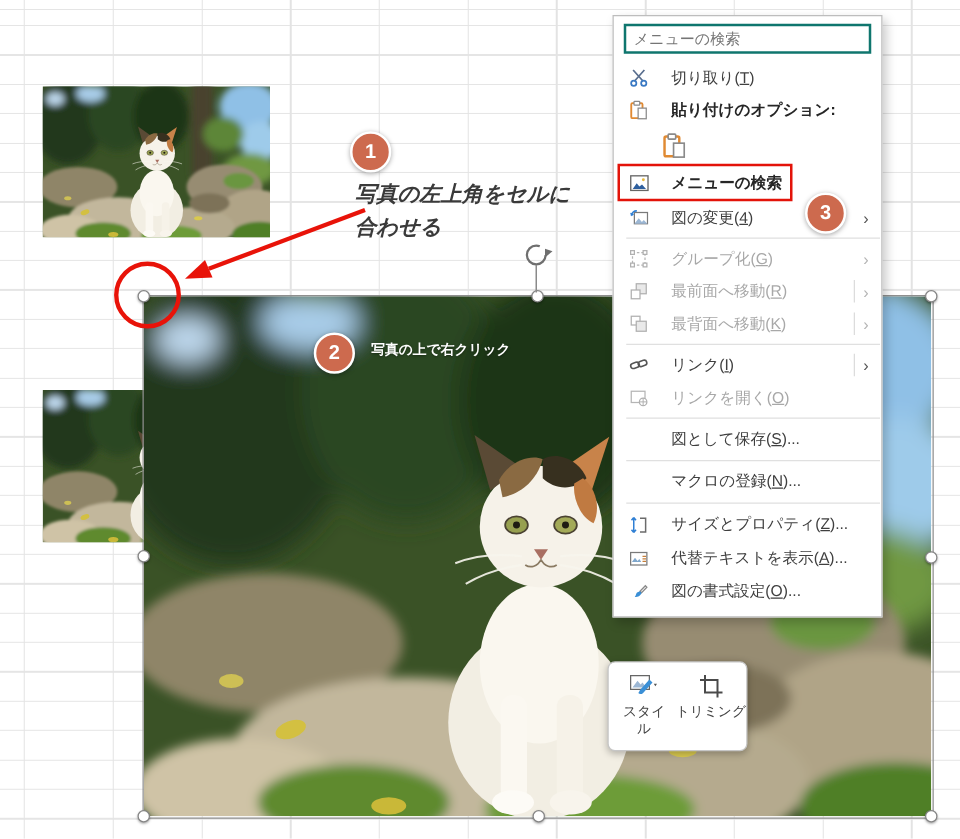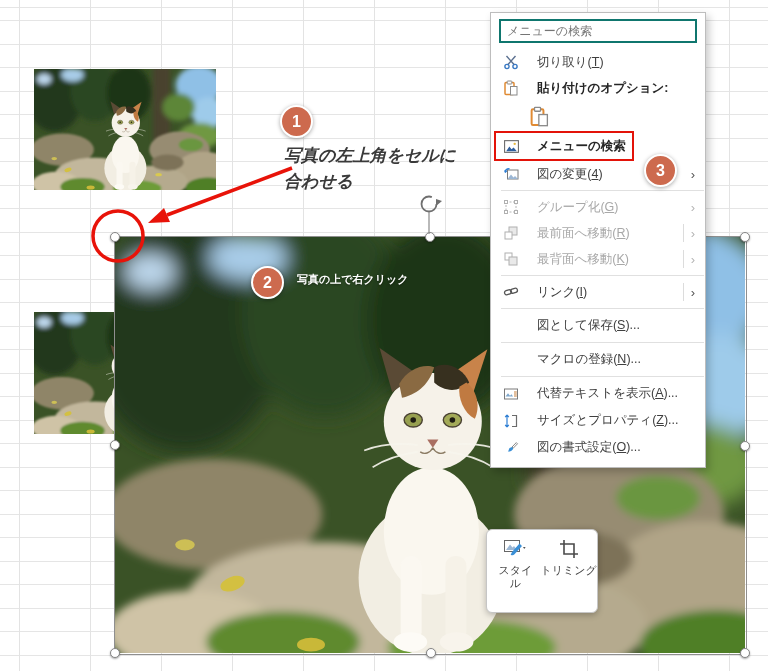--- a/index.html
+++ b/index.html
@@ -61,21 +61,21 @@
   .mi-split + .mi-arrow{margin-left:7px;}
   .msep{height:1px;background:#e0e0e0;margin:3px 1px 3px 10px;}
   .paste-row{padding-left:34px;height:30px;}
   .paste-btn{width:26px;height:26px;display:flex;align-items:center;justify-content:center;
     border:1px solid transparent;}
   .red-box{position:absolute;left:3px;top:0;width:140px;height:100%;
     border:2px solid #e31309;box-sizing:border-box;pointer-events:none;}
   .mi u{text-decoration:underline;}
 
   
-  .mini-toolbar{position:absolute;left:486px;top:529px;width:112px;height:84px;z-index:15;
+  .mini-toolbar{position:absolute;left:486px;top:529px;width:112px;height:72px;z-index:15;
     background:#fff;border:1px solid #c6c6c6;border-radius:6px;box-shadow:0 2px 6px rgba(0,0,0,.25);
     display:flex;justify-content:space-evenly;padding-top:8px;box-sizing:border-box;}
   .mtb-btn{display:flex;flex-direction:column;align-items:center;width:50px;}
   .mtb-label{font-size:11px;color:#444;text-align:center;line-height:13px;margin-top:4px;
     word-break:break-all;}
   .mtb-btn .iconwrap{display:flex;align-items:flex-start;}
 </style>
 </head>
 <body>
 
@@ -307,56 +307,66 @@
               <rect x="1.5" y="6.2" width="7" height="4.2" rx="2.1" transform="rotate(-18 5 8.3)"></rect>
               <rect x="7.5" y="4.6" width="7" height="4.2" rx="2.1" transform="rotate(-18 11 6.7)"></rect>
             </g>
           </svg>
       </span>
       <span class="mi-label menu-label">リンク(<u>I</u>)</span>
       <span class="mi-split"></span>
       <span class="mi-arrow">›</span>
     </div>
 
+    <div class="mi dis">
+      <span class="mi-ic">
+        <svg width="16" height="16" viewBox="0 0 16 16">
+            <rect x="2" y="3" width="11" height="9" fill="#fff" stroke="#b5b5b5"></rect>
+            <circle cx="11.5" cy="11.5" r="3" fill="#fff" stroke="#b0b0b0"></circle>
+            <path d="M8.5 11.5 h6 M11.5 8.5 v6" stroke="#b0b0b0" stroke-width=".8"></path>
+          </svg>
+      </span>
+      <span class="mi-label menu-label">リンクを開く(<u>O</u>)</span>
+    </div>
 
     <div class="msep"></div>
 
     <div class="mi h27">
       <span class="mi-ic"></span>
       <span class="mi-label menu-label">図として保存(<u>S</u>)...</span>
     </div>
 
     <div class="msep"></div>
 
     <div class="mi h27">
       <span class="mi-ic"></span>
       <span class="mi-label menu-label">マクロの登録(<u>N</u>)...</span>
     </div>
 
     <div class="msep"></div>
 
     <div class="mi h27">
       <span class="mi-ic">
         <svg width="16" height="16" viewBox="0 0 16 16">
+            <path d="M4 2 V14 M4 2 L2.2 4.2 M4 2 L5.8 4.2 M4 14 L2.2 11.8 M4 14 L5.8 11.8" stroke="#2f7fd4" stroke-width="1.2" fill="none"></path>
+            <path d="M9 2.5 h4.5 v11 H9" fill="none" stroke="#6b6b6b" stroke-width="1.2"></path>
+          </svg>
+      </span>
+      <span class="mi-label menu-label">サイズとプロパティ(<u>Z</u>)...</span>
+    </div>
+
+    <div class="mi h27">
+      <span class="mi-ic">
+        <svg width="16" height="16" viewBox="0 0 16 16">
             <rect x="1.5" y="3" width="13" height="10" fill="#fff" stroke="#7a7a7a"></rect>
             <path d="M2.5 10.5 L5 7.2 L7 9.8 L8.5 8.2 L10 10.5 Z" fill="#7fa7cc"></path>
             <path d="M11 6 h2.8 M11 8 h2.8 M11 10 h2.8" stroke="#c77f3a" stroke-width="1"></path>
           </svg>
       </span>
       <span class="mi-label menu-label">代替テキストを表示(<u>A</u>)...</span>
-    </div>
-
-    <div class="mi h27">
-      <span class="mi-ic">
-        <svg width="16" height="16" viewBox="0 0 16 16">
-            <path d="M4 2 V14 M4 2 L2.2 4.2 M4 2 L5.8 4.2 M4 14 L2.2 11.8 M4 14 L5.8 11.8" stroke="#2f7fd4" stroke-width="1.2" fill="none"></path>
-            <path d="M9 2.5 h4.5 v11 H9" fill="none" stroke="#6b6b6b" stroke-width="1.2"></path>
-          </svg>
-      </span>
-      <span class="mi-label menu-label">サイズとプロパティ(<u>Z</u>)...</span>
     </div>
 
     <div class="mi h27">
       <span class="mi-ic">
         <svg width="16" height="16" viewBox="0 0 16 16">
             <path d="M9 7 L13.3 2.6 L14.5 3.8 L10.2 8.2 Z" fill="#fff" stroke="#8a8a8a" stroke-width="1"></path>
             <path d="M9 7 L10.2 8.2 C9.8 10.4 7.6 11.6 4.8 11.6 C6 10.4 5.7 8.9 6.6 8 Z" fill="#3a8fd6"></path>
           </svg>
       </span>
       <span class="mi-label menu-label">図の書式設定(<u>O</u>)...</span>

